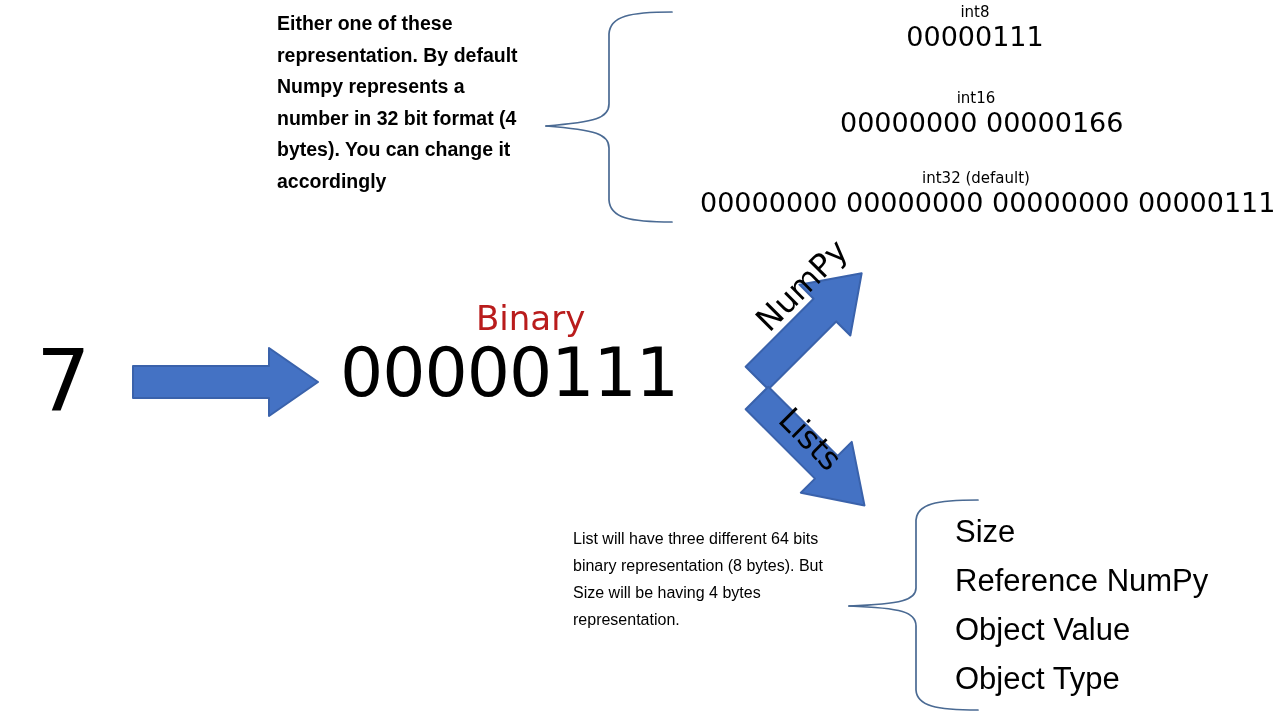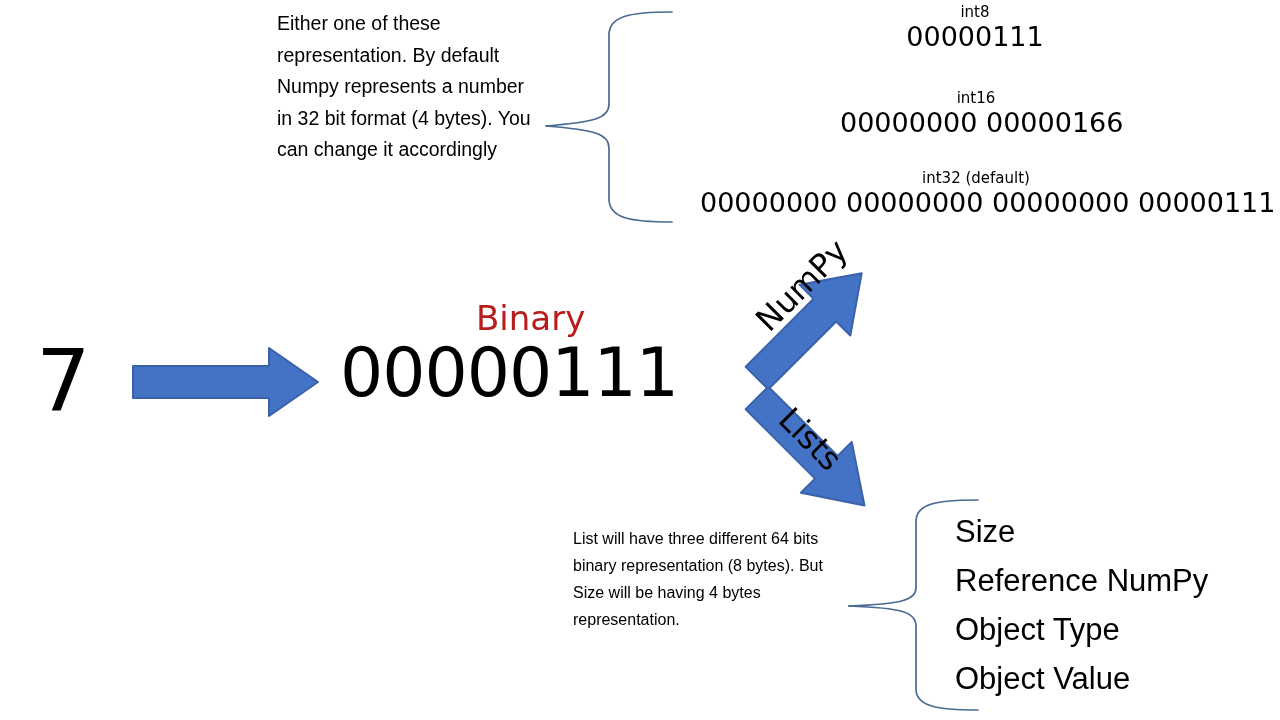--- a/index.html
+++ b/index.html
@@ -50,21 +50,21 @@
     color: #000;
     white-space: nowrap;
   }
 
   
   #note-top {
     left: 277px;
     top: 8px;
     width: 262px;
     font-size: 19.5px;
-    font-weight: normal;
+    font-weight: bold;
     line-height: 1.62;
     color: #000;
   }
 
   
   #note-bottom {
     left: 573px;
     top: 526px;
     width: 272px;
     font-size: 16px;
@@ -185,17 +185,17 @@
   <div id="int32-group" class="abs int-group">
     <div class="int-name">int32 (default)</div>
     <div class="int-bits">00000000 00000000 00000000 00000111</div>
   </div>
 
   <div id="note-bottom" class="abs">List will have three different 64 bits binary representation (8 bytes). But Size will be having 4 bytes representation.</div>
 
   <div id="object-fields" class="abs">
     <div>Size</div>
     <div>Reference NumPy</div>
+    <div>Object Value</div>
     <div>Object Type</div>
-    <div>Object Value</div>
   </div>
 
 </div>
 
 </body></html>

